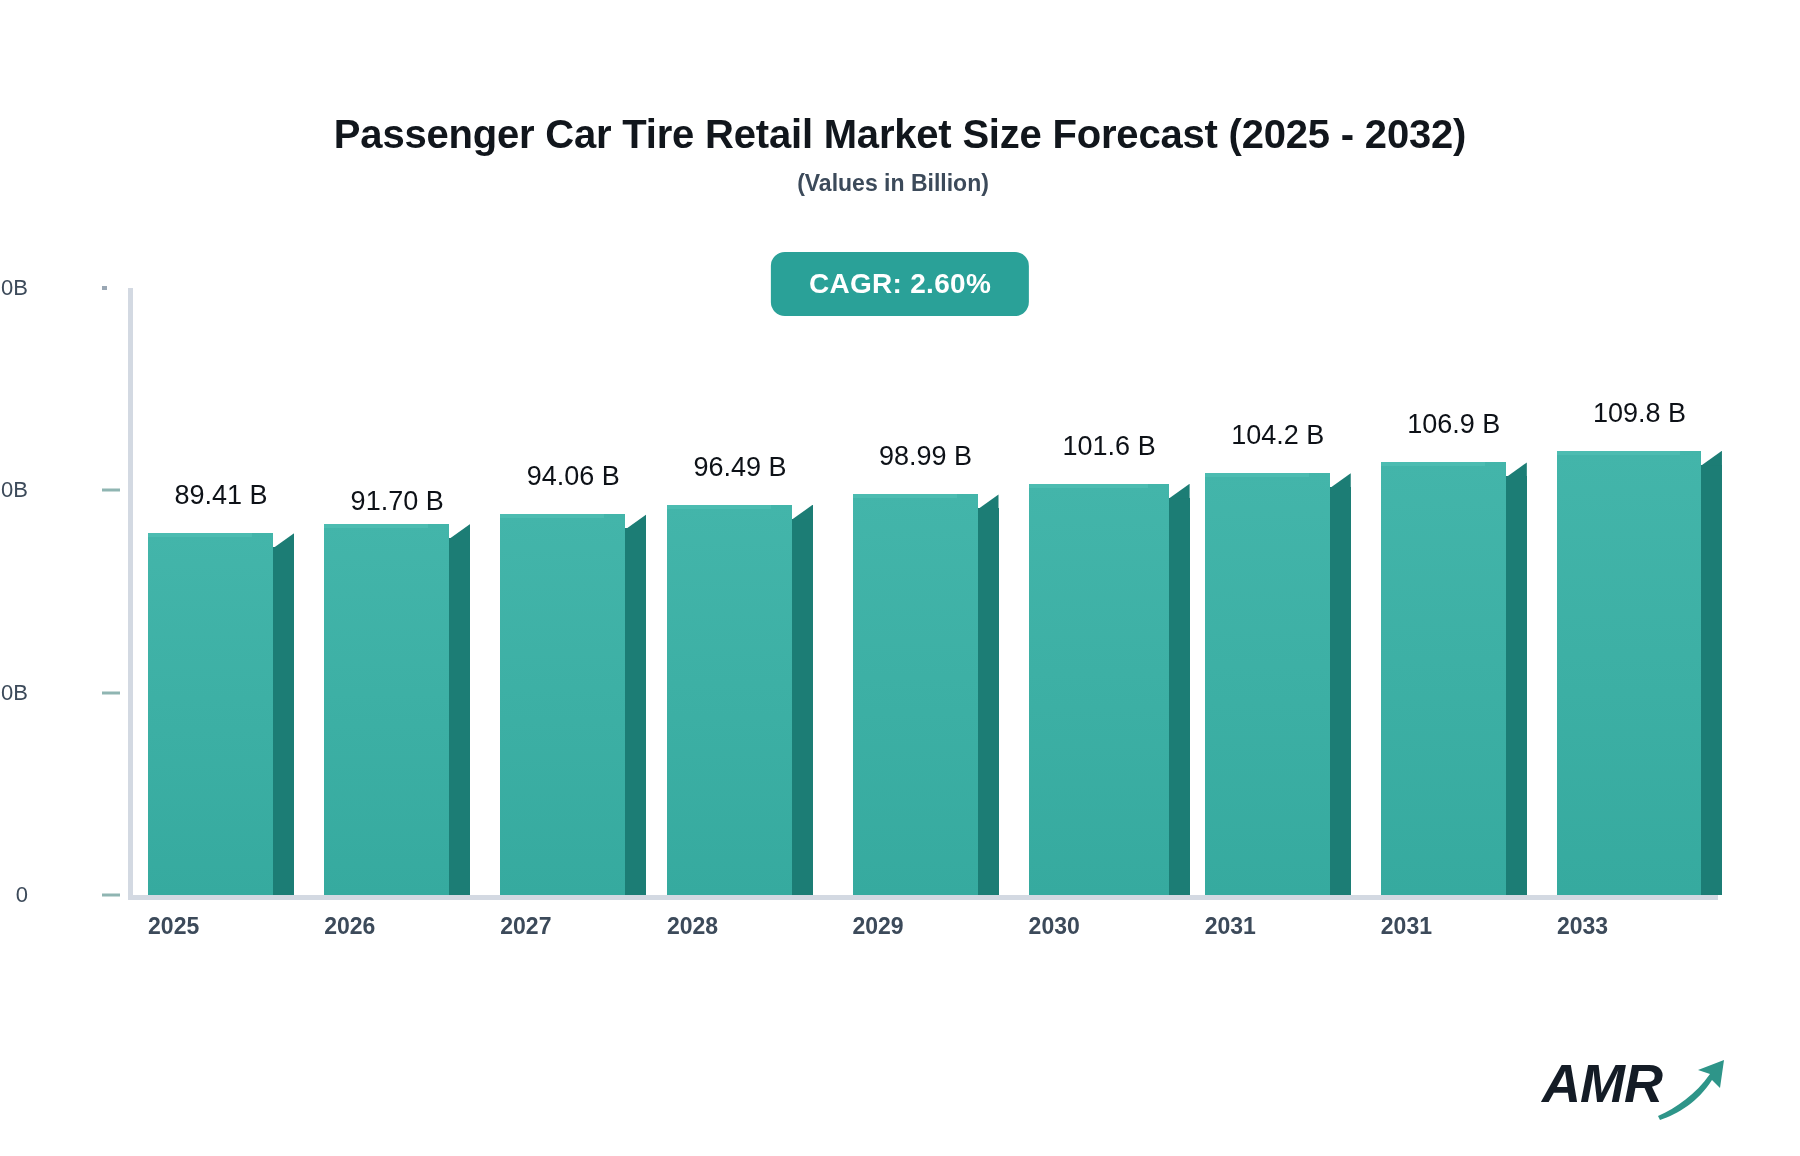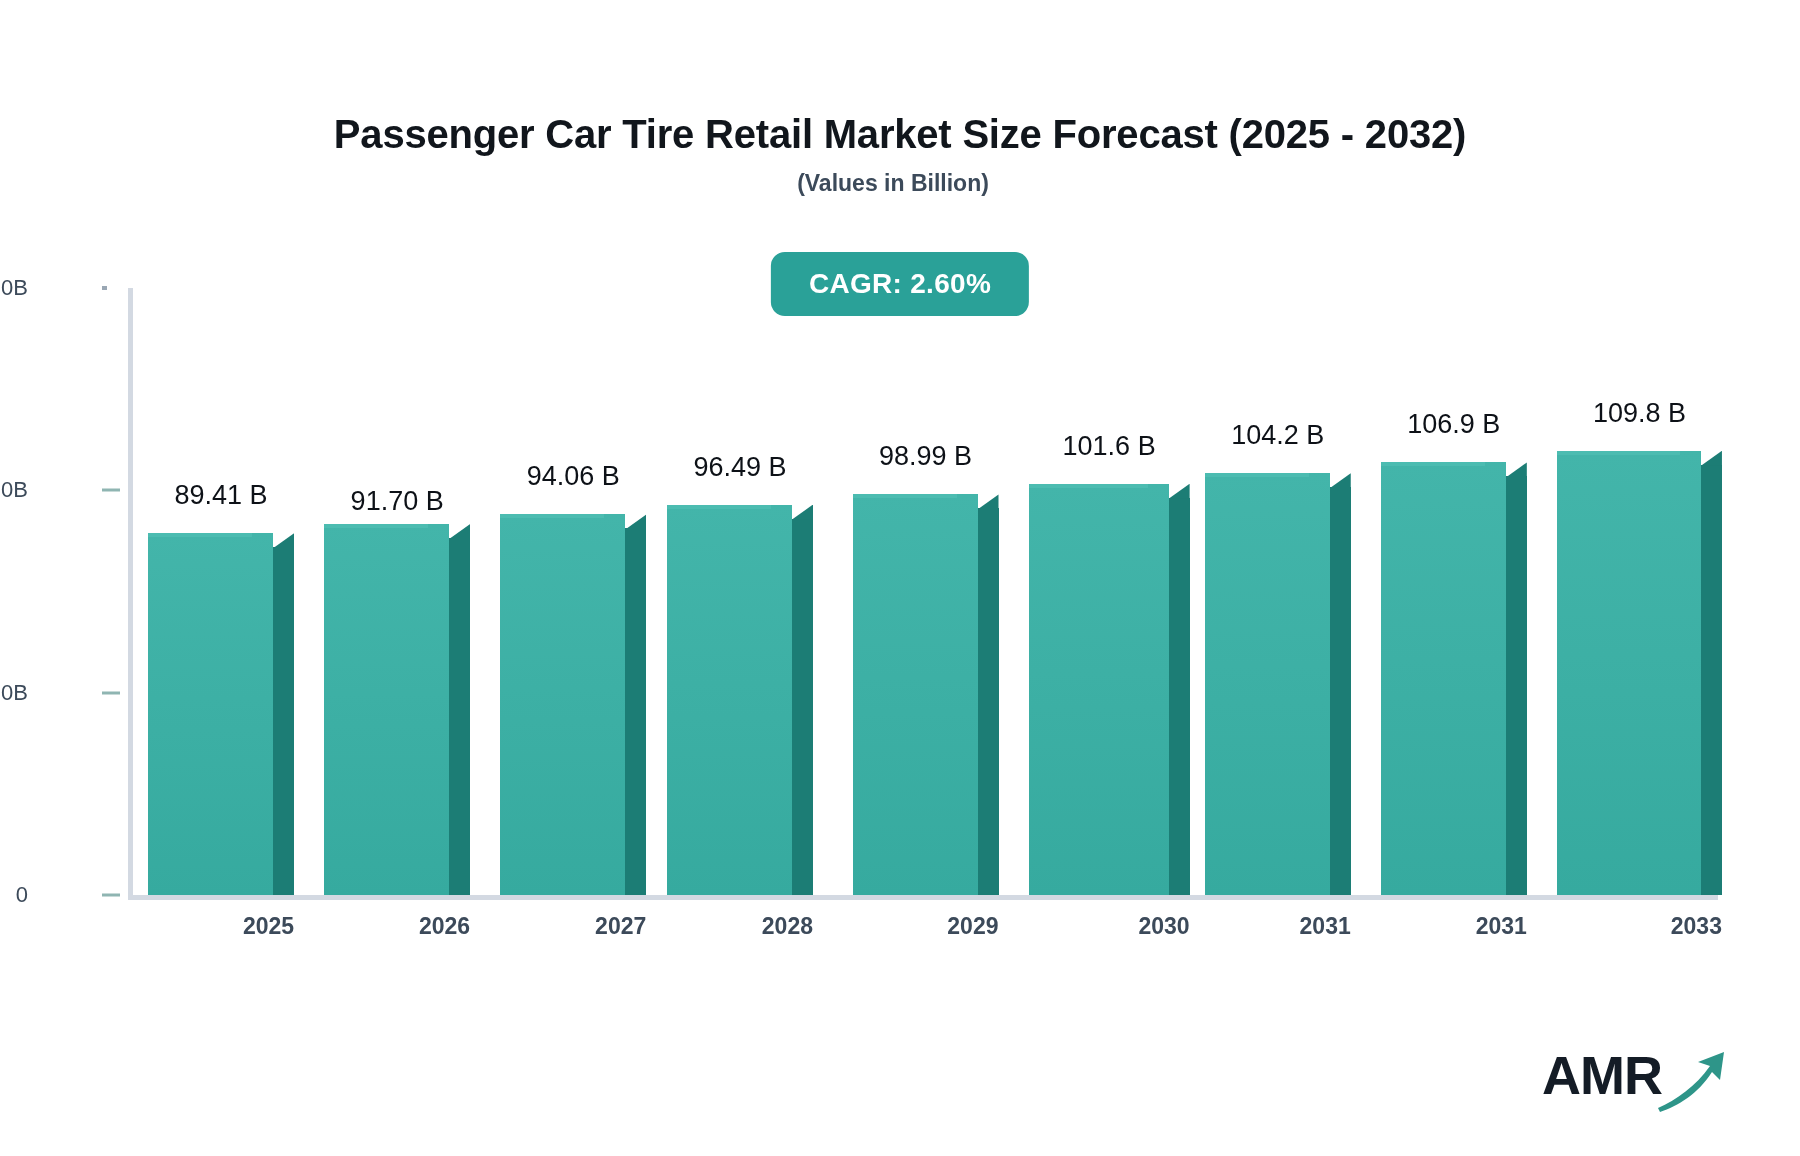--- a/index.html
+++ b/index.html
@@ -164,34 +164,35 @@
     width: 100%;
     text-align: center;
     font-size: 27px;
     color: #0d1117;
     white-space: nowrap;
   }
   .x-label {
     position: absolute;
     width: 100%;
     left: 0;
-    text-align: right;
+    text-align: left;
     top: 625px;
     font-size: 23px;
     font-weight: bold;
     color: #3c4a5a;
   }
 
   
   .amr-logo {
     position: absolute;
     right: 78px;
-    bottom: 38px;
+    bottom: 30px;
     width: 180px;
     height: 76px;
+    font-style: italic;
   }
   .amr-text {
     position: absolute;
     left: 0;
     top: 6px;
     font-size: 54px;
     font-weight: bold;
     color: #141c26;
     letter-spacing: -1px;
     line-height: 1;

